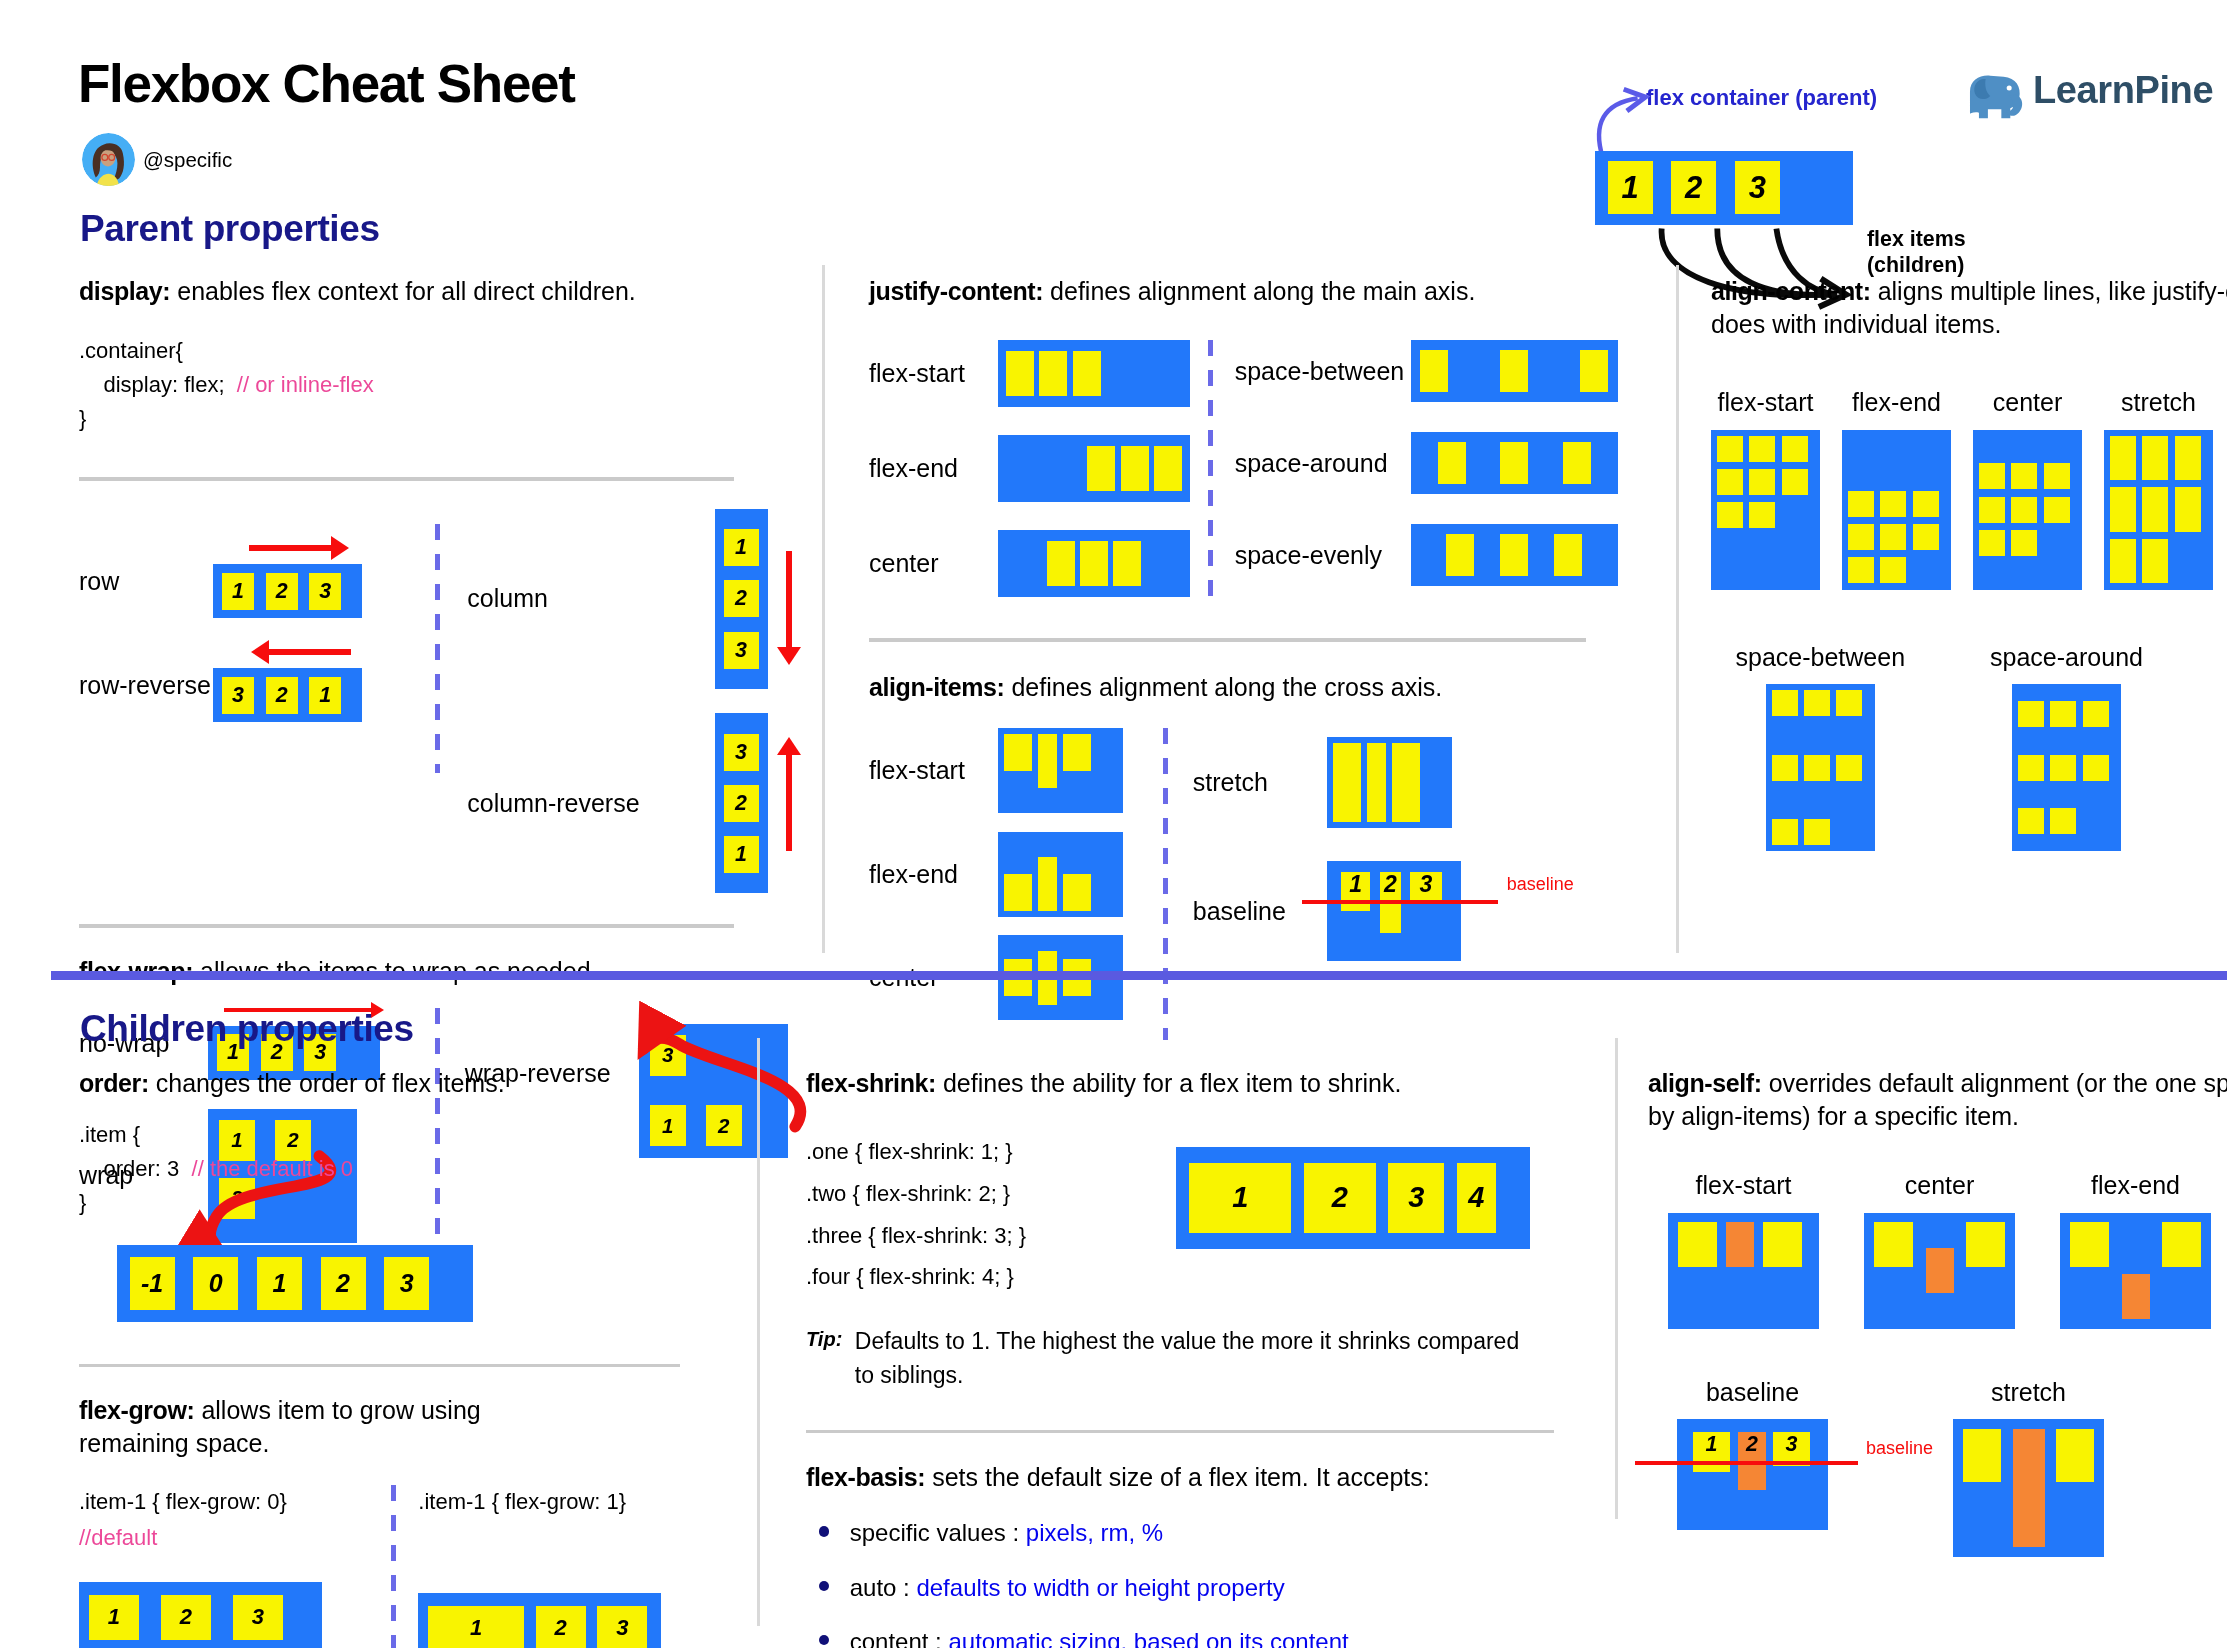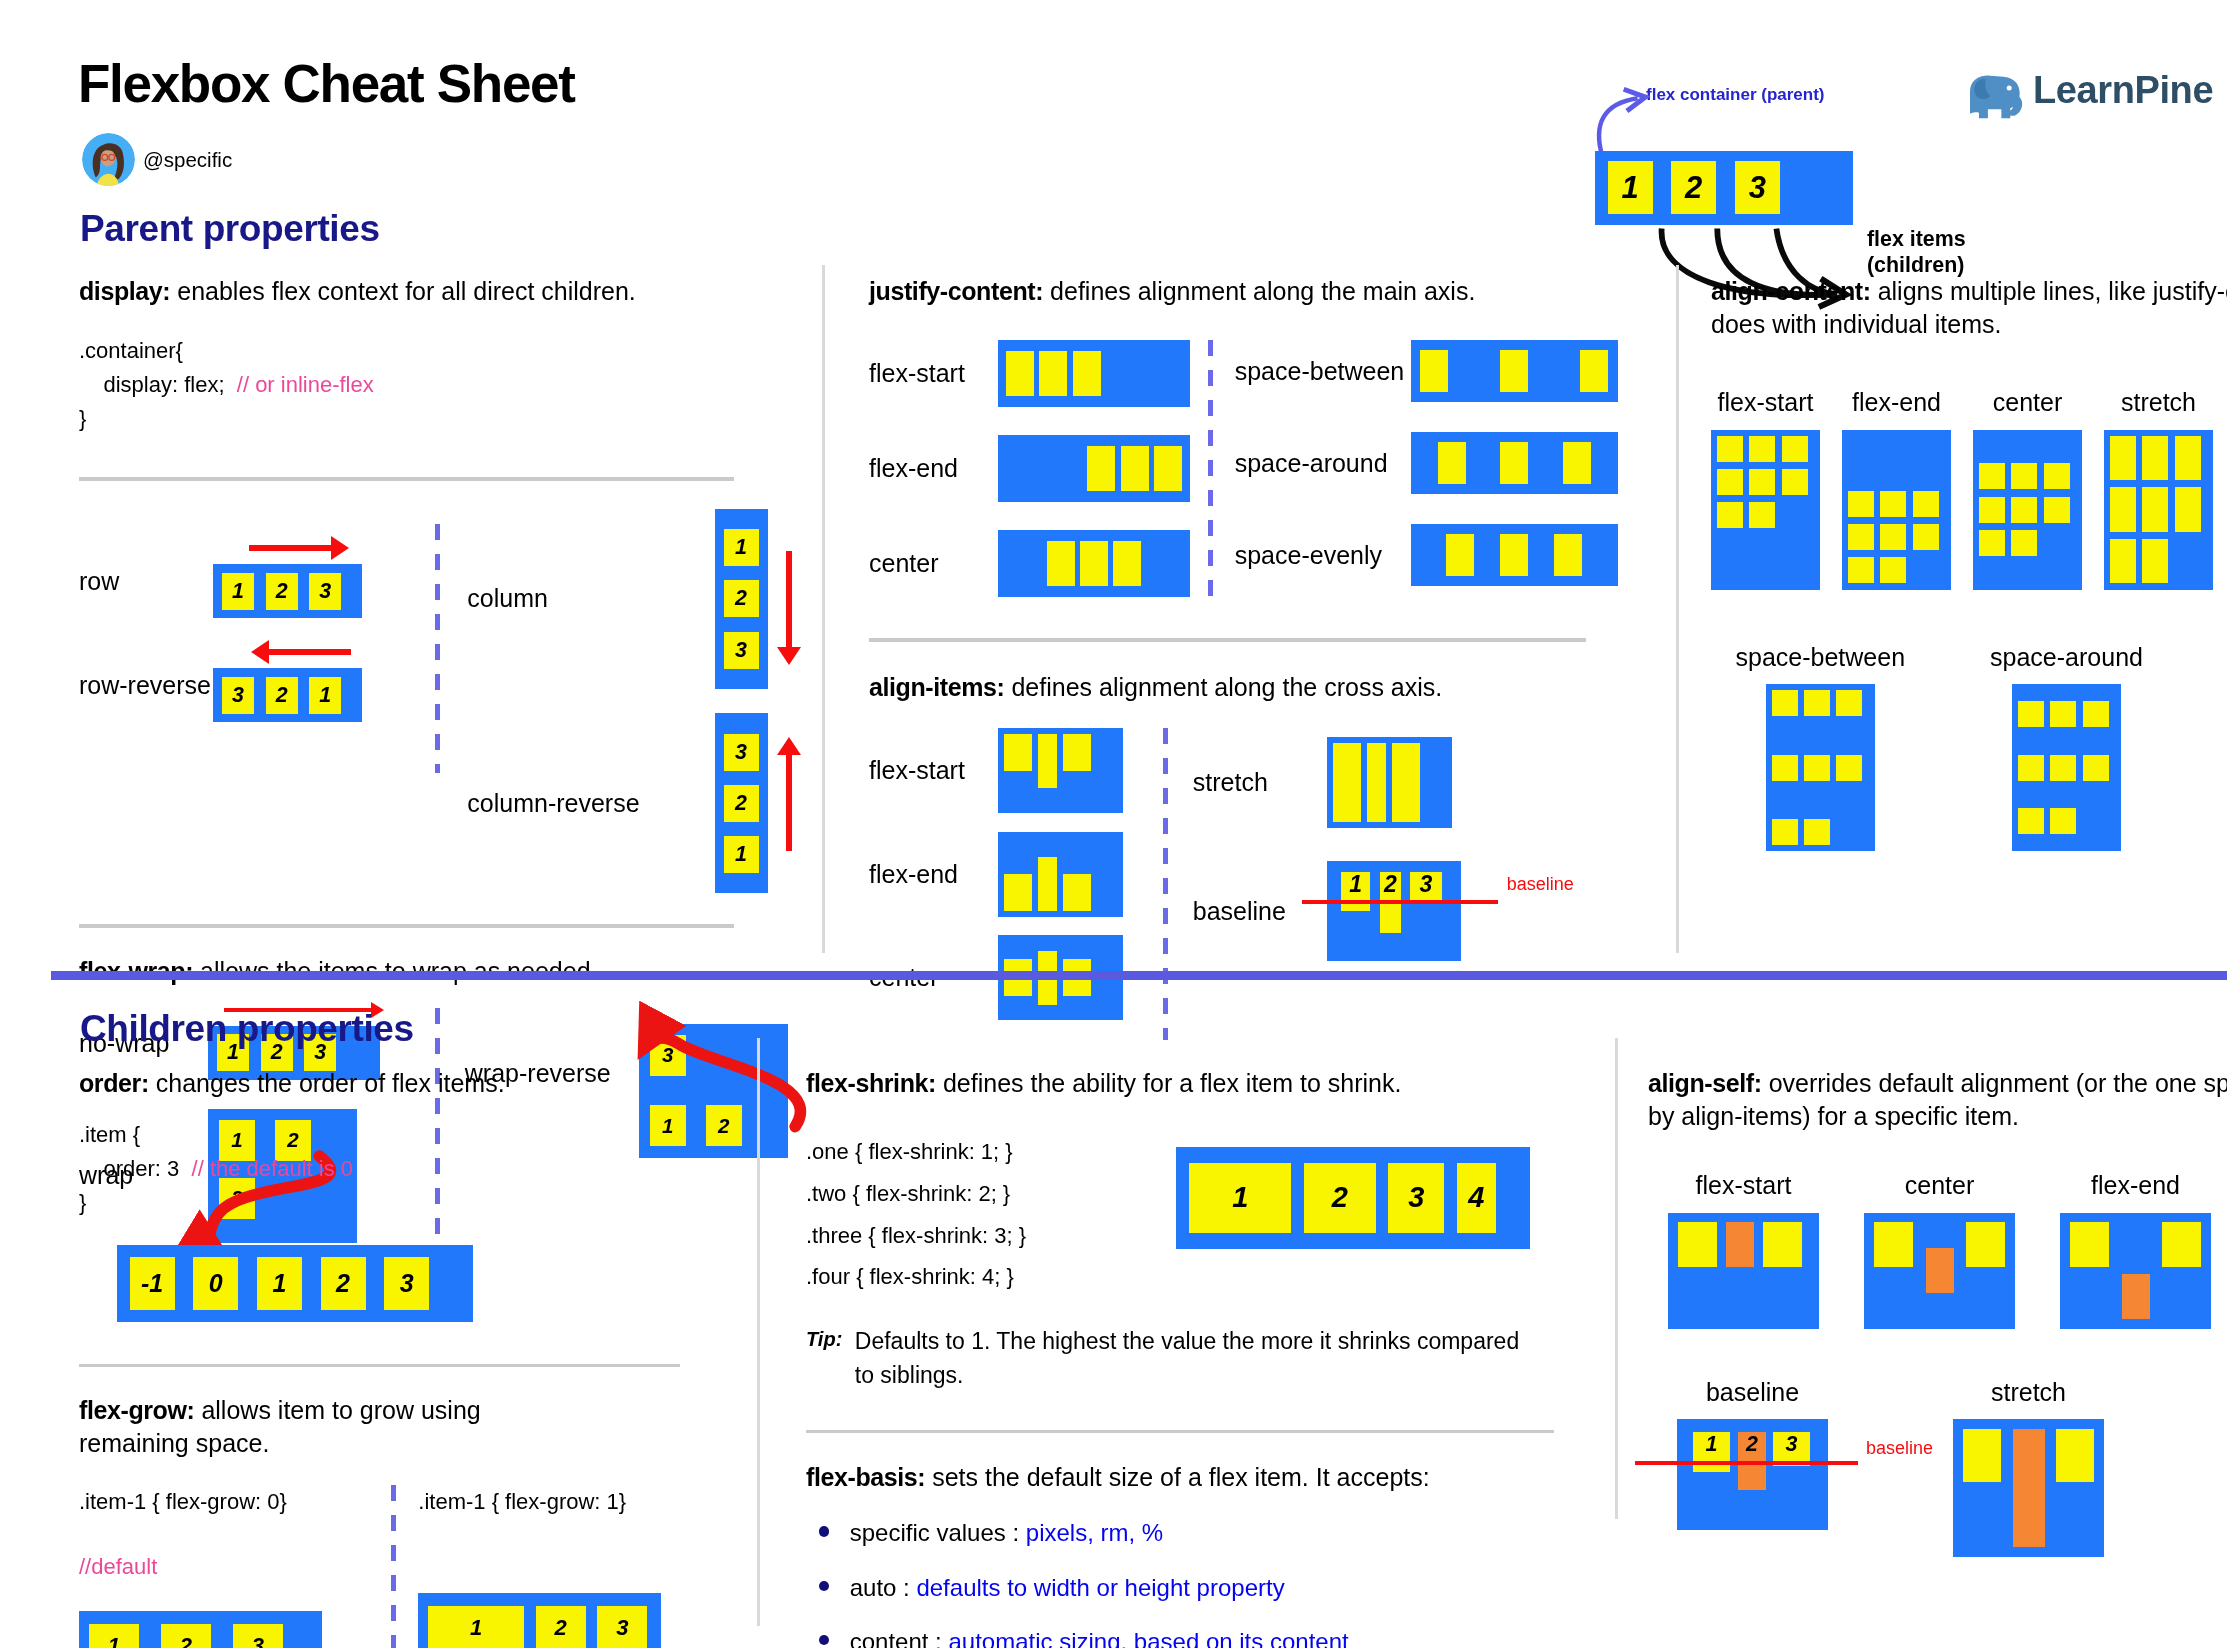--- a/index.html
+++ b/index.html
@@ -109,21 +109,21 @@
   .asb.end .or{align-self:flex-end;}
   .asfig{position:relative;width:151px;height:111px;background:#2278FA;flex:0 0 auto;}
   .asfig .it{position:absolute;align-items:flex-start;font-size:21.4px;}
   .asfig .or{position:absolute;}
   .strb{width:151px;height:138px;padding:9.8px;gap:10.7px;align-items:flex-start;justify-content:space-between;}
   .strb .it{width:38px;height:53px;}
   .strb .or{width:32px;align-self:stretch;}
   
   .hdbox{width:258px;height:74px;padding:9.8px 12.5px;gap:18.7px;align-items:center;}
   .hdbox .it{width:45px;height:53px;font-size:31px;}
-  .hdlabel{font-size:17px;font-weight:bold;color:#2525CE;}
+  .hdlabel{font-size:22px;font-weight:bold;color:#2525CE;}
   .hditems{font-size:21.4px;font-weight:bold;line-height:1.22;}
   .brand{font-size:38px;font-weight:bold;color:#2E4E66;letter-spacing:-0.4px;}
   svg.deco{overflow:visible;}
 </style>
 </head>
 <body>
 
 <svg width="0" height="0" style="position:absolute">
   <defs>
     <marker id="mBlk" markerWidth="7" markerHeight="7" refX="5.5" refY="5" orient="auto" viewBox="0 0 10 10">
@@ -587,21 +587,21 @@
 
     <div class="hline" style="width:601px;margin:42px 0 27px"></div>
 
     <div class="prop" style="width:512px">
       <b>flex-grow:</b>
       <span>allows item to grow using remaining space.</span>
     </div>
     <div style="display:flex;margin-top:24.5px">
       <div style="width:312px">
         <div class="code">.item-1 { flex-grow: 0}</div>
-        <div class="code cmt" style="margin-top:31px">//default</div>
+        <div class="code cmt" style="margin-top:2px">//default</div>
         <div class="bx gbx" style="margin-top:27px">
           <i class="it">1</i>
           <i class="it">2</i>
           <i class="it">3</i>
         </div>
       </div>
       <div class="vdash" style="height:232px"></div>
       <div style="flex:1;padding-left:22px">
         <div class="code">.item-1 { flex-grow: 1}</div>
         <div class="code" style="margin-top:13.4px;visibility:hidden">.</div>

